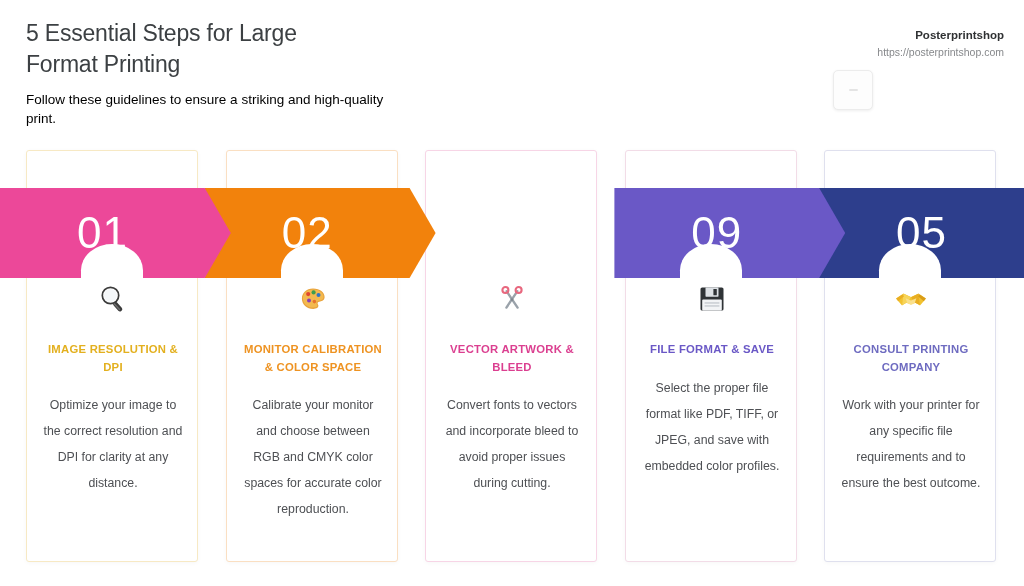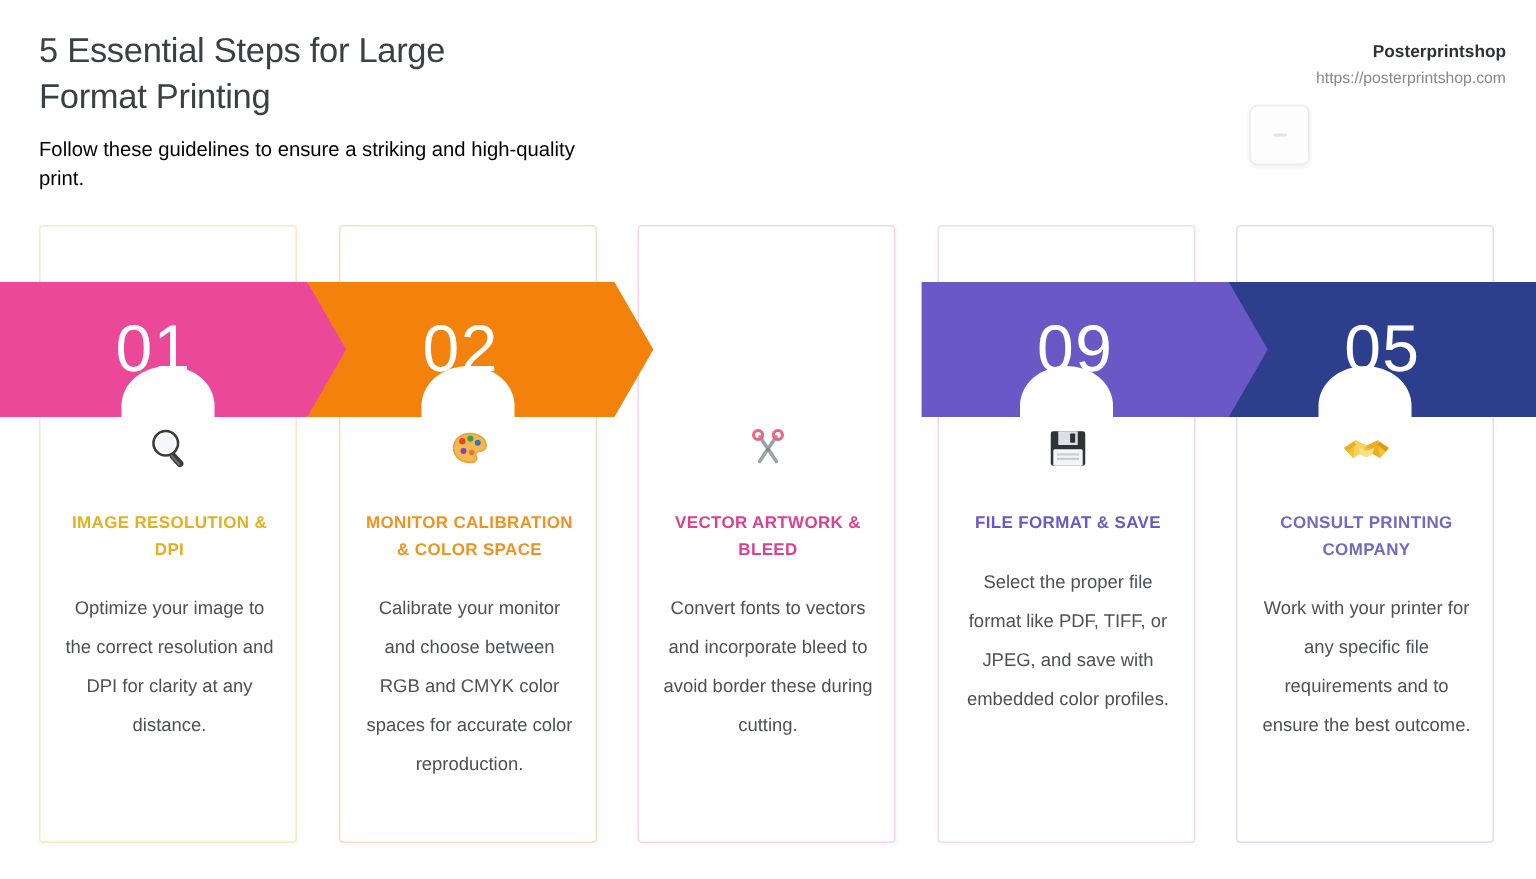--- a/index.html
+++ b/index.html
@@ -133,21 +133,21 @@
           <div class="c-icon">
             <svg width="34" height="34" viewBox="0 0 34 34">
               <path d="M11.6 9.2 L22.6 25.6" stroke="#9AA2AA" stroke-width="2.4" stroke-linecap="round"></path>
               <path d="M22.4 9.2 L11.4 25.6" stroke="#9AA2AA" stroke-width="2.4" stroke-linecap="round"></path>
               <circle cx="10.4" cy="8.0" r="3.0" fill="none" stroke="#E8677E" stroke-width="2.1"></circle>
               <circle cx="23.6" cy="8.0" r="3.0" fill="none" stroke="#E8677E" stroke-width="2.1"></circle>
               <circle cx="17" cy="17.6" r="1.3" fill="#7E868E"></circle>
             </svg>
           </div>
           <div class="c-title" style="color: rgb(219, 63, 144);">VECTOR ARTWORK &amp; BLEED</div>
-          <div class="c-desc">Convert fonts to vectors and incorporate bleed to avoid border these during cutting.</div>
+          <div class="c-desc">Convert fonts to vectors and incorporate bleed to avoid proper issues during cutting.</div>
         </div>
       </div>
       <div class="card" style="left: 625px; border: 1px solid rgb(242, 220, 231); box-shadow: rgba(0, 0, 0, 0.035) 0px 1px 4px;">
         <div class="c-body">
           <div class="c-icon">
             <svg width="32" height="32" viewBox="0 0 32 32">
               <rect x="4.5" y="4.5" width="23" height="23" rx="1.6" fill="#2F3336"></rect>
               <rect x="6.2" y="16.5" width="19.6" height="11" rx="1" fill="#F2F4F6"></rect>
               <rect x="9.5" y="4.5" width="13" height="9.2" rx=".6" fill="#DDE1E5"></rect>
               <rect x="17.4" y="6.0" width="3.4" height="6.2" rx=".5" fill="#2F3336"></rect>

